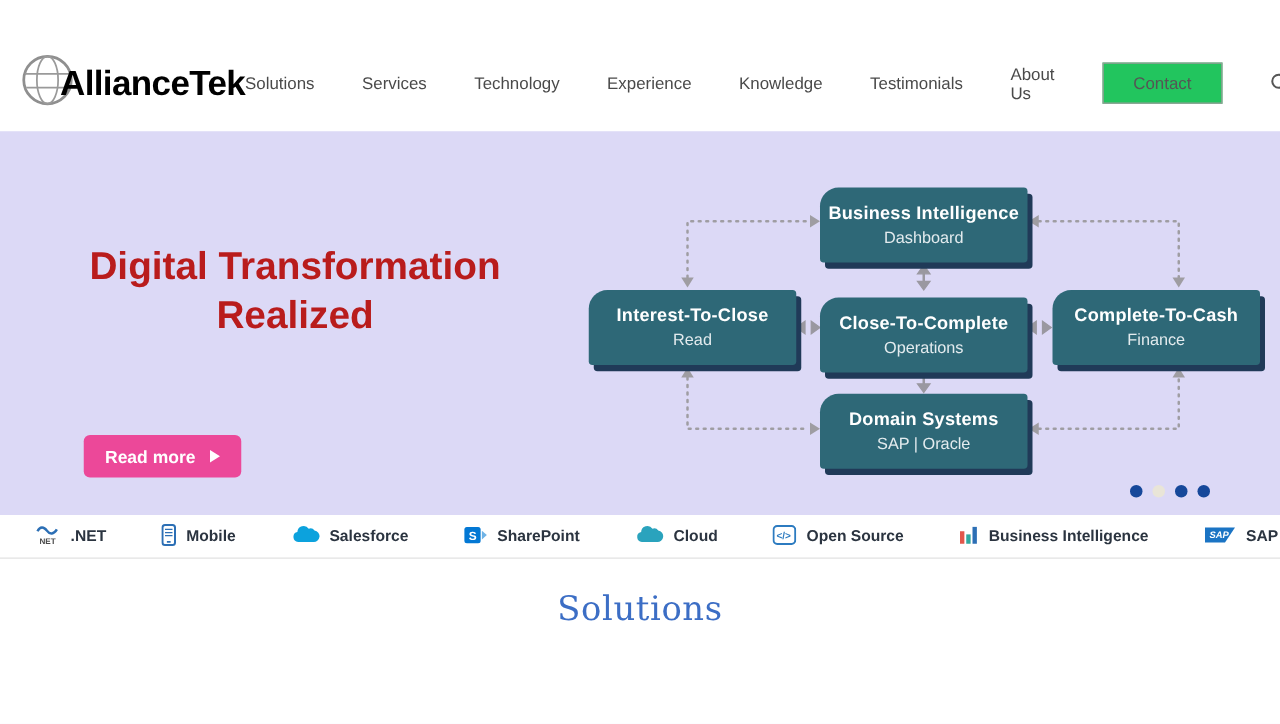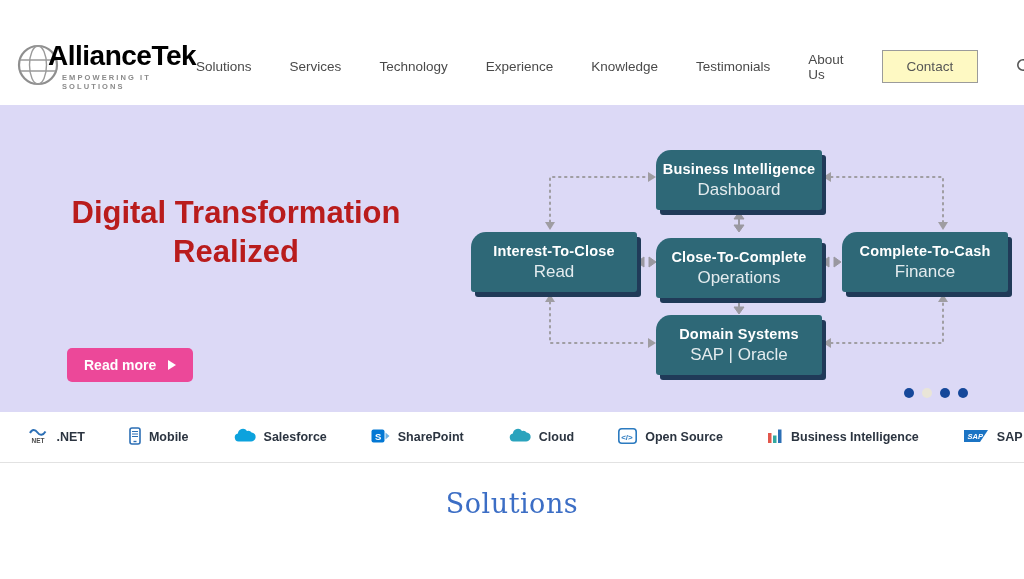--- a/index.html
+++ b/index.html
@@ -8,21 +8,21 @@
 
   
   .header { height:105px; background:#fff; display:flex; align-items:center;
             justify-content:space-between; padding:28px 30px 0 16px; }
   .logo { display:flex; align-items:center; gap:2px; cursor:pointer; }
   .logo-txt { display:flex; flex-direction:column; margin-left:-14px; }
   .logo-name { font-size:28px; color:#000000; font-weight:600; letter-spacing:-0.5px; line-height:1; }
   .logo-tag { font-size:7.5px; color:#8a8a8a; letter-spacing:2.1px; font-weight:700; margin:3px 0 0 14px; }
   .nav { display:flex; align-items:center; gap:38px; }
   .nav a { font-size:13.5px; color:#4a4a4a; text-decoration:none; cursor:pointer; }
-  .contact-btn { border:1px solid #9b9b9b; background:#fef9c3; color:#555;
+  .contact-btn { border:1px solid #9b9b9b; background:#22c55e; color:#555;
                  font-size:13.5px; padding:8px 24px; cursor:pointer;
                  font-family:"Liberation Sans", sans-serif; }
   .search { cursor:pointer; display:flex; align-items:center; }
 
   
   .hero { position:relative; height:307px; background:#dcd9f6; }
   .hero-heading { position:absolute; left:0; top:88px; width:472px; text-align:center;
                   font-size:31px; font-weight:700; color:#b91c1c; line-height:1.27; }
   .readmore { position:absolute; left:67px; top:243px; display:inline-flex; align-items:center;
               gap:12px; background:#ec4899; color:#fff; border:none; border-radius:5px;
@@ -31,33 +31,33 @@
   .readmore .tri { width:0; height:0; border-left:8px solid #fff;
                    border-top:5px solid transparent; border-bottom:5px solid transparent; }
 
   .diagram { position:absolute; left:460px; top:25px; width:560px; height:270px; }
   .diagram svg.wires { position:absolute; left:0; top:0; }
   .dbox { position:absolute; width:166px; height:60px; background:#2e6877;
           border-radius:15px 3px 3px 3px; box-shadow:4px 5px 0 #203a58;
           color:#fff; display:flex; flex-direction:column; align-items:center;
           justify-content:center; gap:3px; }
   .dbox .t { font-size:14.5px; font-weight:600; letter-spacing:0.2px; }
-  .dbox .s { font-size:17px; color:#e3ebee; font-weight:400; }
+  .dbox .s { font-size:13px; color:#e3ebee; font-weight:400; }
   .box-bi     { left:196px; top:20px;  }
   .box-itc    { left:11px;  top:102px; }
   .box-ctc    { left:196px; top:108px; }
   .box-cash   { left:382px; top:102px; }
   .box-domain { left:196px; top:185px; }
 
   .dots { position:absolute; right:56px; bottom:14px; display:flex; gap:8px; }
   .dots span { width:10px; height:10px; border-radius:50%; background:#16489a; cursor:pointer; }
   .dots span:nth-child(2) { background:#e9e5d8; }
 
   
-  .techstrip { height:51px; background:#fff; border-bottom:1px solid #e2e2e2;
+  .techstrip { height:35px; background:#fff; border-bottom:1px solid #e2e2e2;
                display:flex; align-items:center; justify-content:center; gap:44px;padding-left:27px; }
   .tech-item { display:flex; align-items:center; gap:8px; font-size:12.5px;
                font-weight:600; color:#2b3440; cursor:pointer; white-space:nowrap; }
 
   
   .solutions-title { margin-top:25px; text-align:center; font-family:"DejaVu Serif", serif;
                      font-size:27px; color:#3c6ec5; letter-spacing:0.5px; }
 </style>
 </head>
 <body>
@@ -67,21 +67,20 @@
     <span>
       <svg width="44" height="44" viewBox="0 0 44 44">
         <circle cx="22" cy="22" r="19" fill="none" stroke="#8f8f8f" stroke-width="2.2"></circle>
         <ellipse cx="22" cy="22" rx="8.5" ry="19" fill="none" stroke="#9a9a9a" stroke-width="1.4"></ellipse>
         <line x1="4" y1="17" x2="40" y2="17" stroke="#9a9a9a" stroke-width="1.4"></line>
         <line x1="5" y1="28" x2="39" y2="28" stroke="#9a9a9a" stroke-width="1.4"></line>
       </svg>
     </span>
     <span class="logo-txt">
       <span class="logo-name">AllianceTek</span>
-      <span class="logo-tag">EMPOWERING IT SOLUTIONS</span>
     </span>
   </div>
 
   <div class="nav">
     <a>Solutions</a>
     <a>Services</a>
     <a>Technology</a>
     <a>Experience</a>
     <a>Knowledge</a>
     <a>Testimonials</a>

